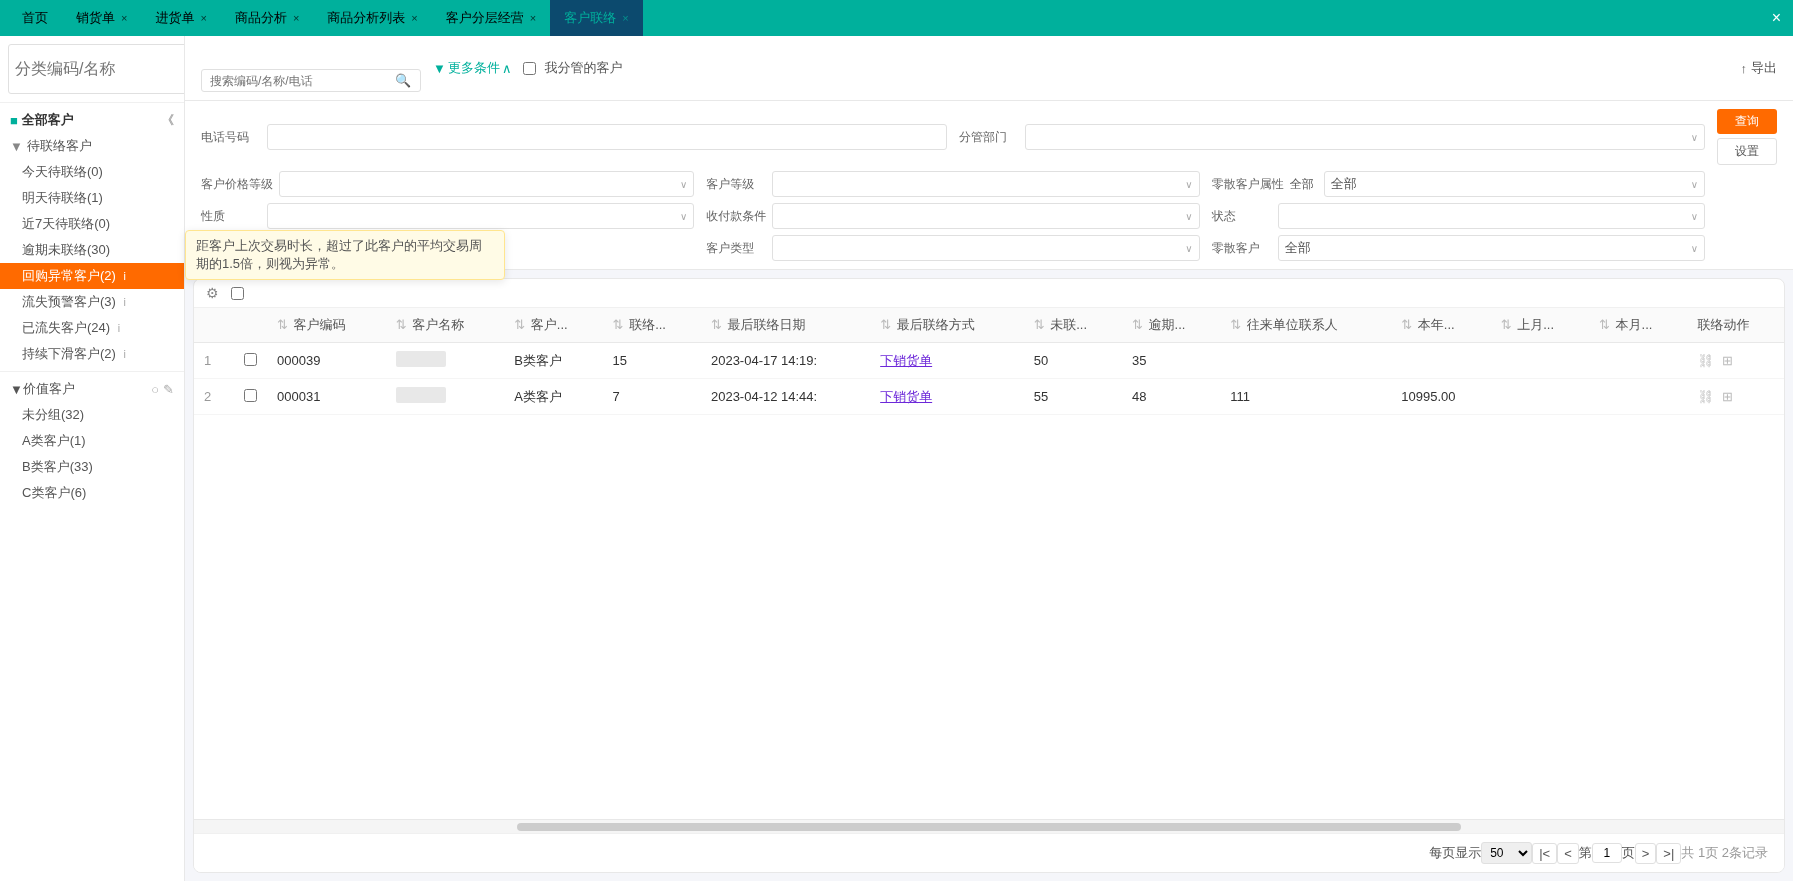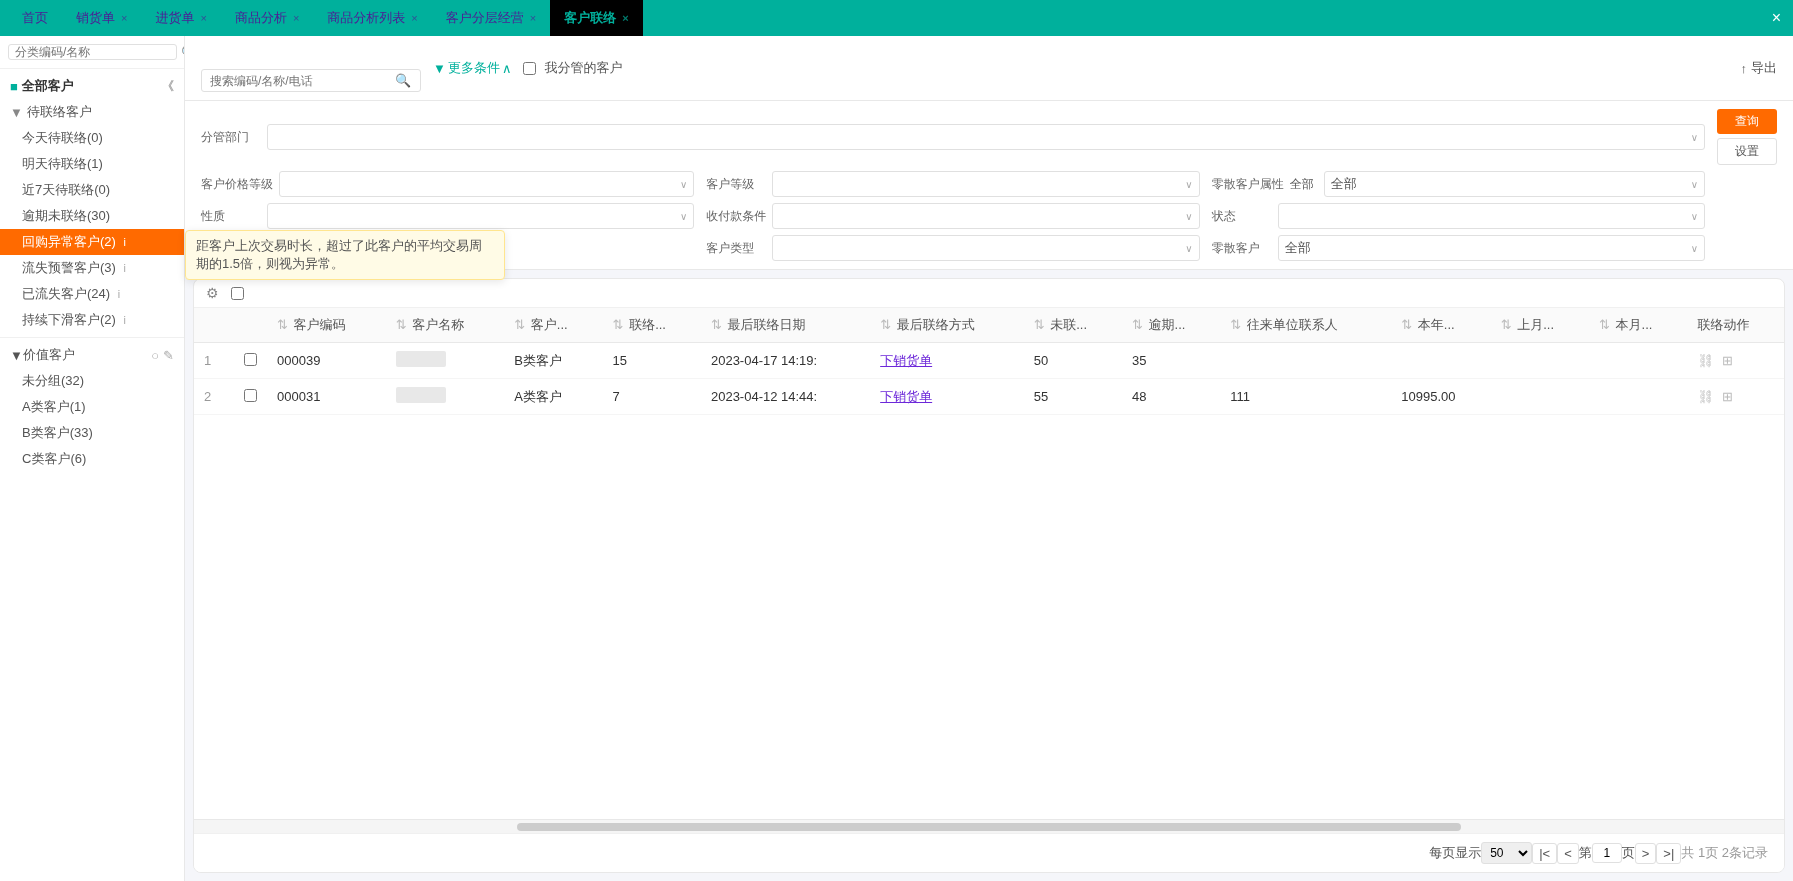--- a/index.html
+++ b/index.html
@@ -8,33 +8,33 @@
     
     .top-nav {
       background: #00b09c;
       height: 36px;
       display: flex;
       align-items: center;
       padding: 0 8px;
       position: relative;
     }
     .top-nav .nav-item {
-      color: #4c1d95;
+      color: #000000;
       padding: 0 14px;
       height: 36px;
       display: flex;
       align-items: center;
       cursor: pointer;
       font-size: 13px;
       white-space: nowrap;
     }
     .top-nav .nav-item.active {
-      background: #000000;
+      background: #0c4a6e;
       color: #00b09c;
-      font-weight: bold;
+      font-weight: normal;
     }
     .top-nav .nav-item .close-x {
       margin-left: 6px;
       font-size: 11px;
       color: inherit;
       opacity: 0.7;
     }
     .top-nav .top-close {
       position: absolute;
       right: 12px;
@@ -62,22 +62,22 @@
     .sidebar-search {
       display: flex;
       align-items: center;
       padding: 8px 8px;
       border-bottom: 1px solid #f0f0f0;
     }
     .sidebar-search input {
       flex: 1;
       border: 1px solid #e0e0e0;
       border-radius: 3px;
-      padding: 0 6px;
-      font-size: 12px;
+      padding: 15px 6px;
+      font-size: 16px;
       outline: none;
     }
     .sidebar-search .search-icon {
       margin-left: 4px;
       color: #999;
       cursor: pointer;
     }
     .sidebar-section-title {
       display: flex;
       align-items: center;
@@ -476,20 +476,24 @@
       </div>
       <div class="export-btn" style="margin-left:auto;">
         <span>↑</span>
         <span>导出</span>
       </div>
     </div>
 
     <div style="background:#fff; border-bottom:1px solid #e8e8e8; padding: 8px 16px;">
 
       <div style="display:flex; gap:12px; margin-bottom:6px;">
+        <div class="filter-row" style="flex:1;">
+          <span class="filter-label">电话号码</span>
+          <div class="filter-select" style="flex:1;"></div>
+        </div>
         <div class="filter-row" style="flex:1;">
           <span class="filter-label">分管部门</span>
           <div class="filter-select" style="flex:1;">
             <span></span>
               <span class="chevron">∨</span>
           </div>
         </div>
         <div style="display:flex; flex-direction:column; gap:4px; min-width:60px;">
           <button class="btn-query">查询</button>
           <button class="btn-settings">设置</button>

